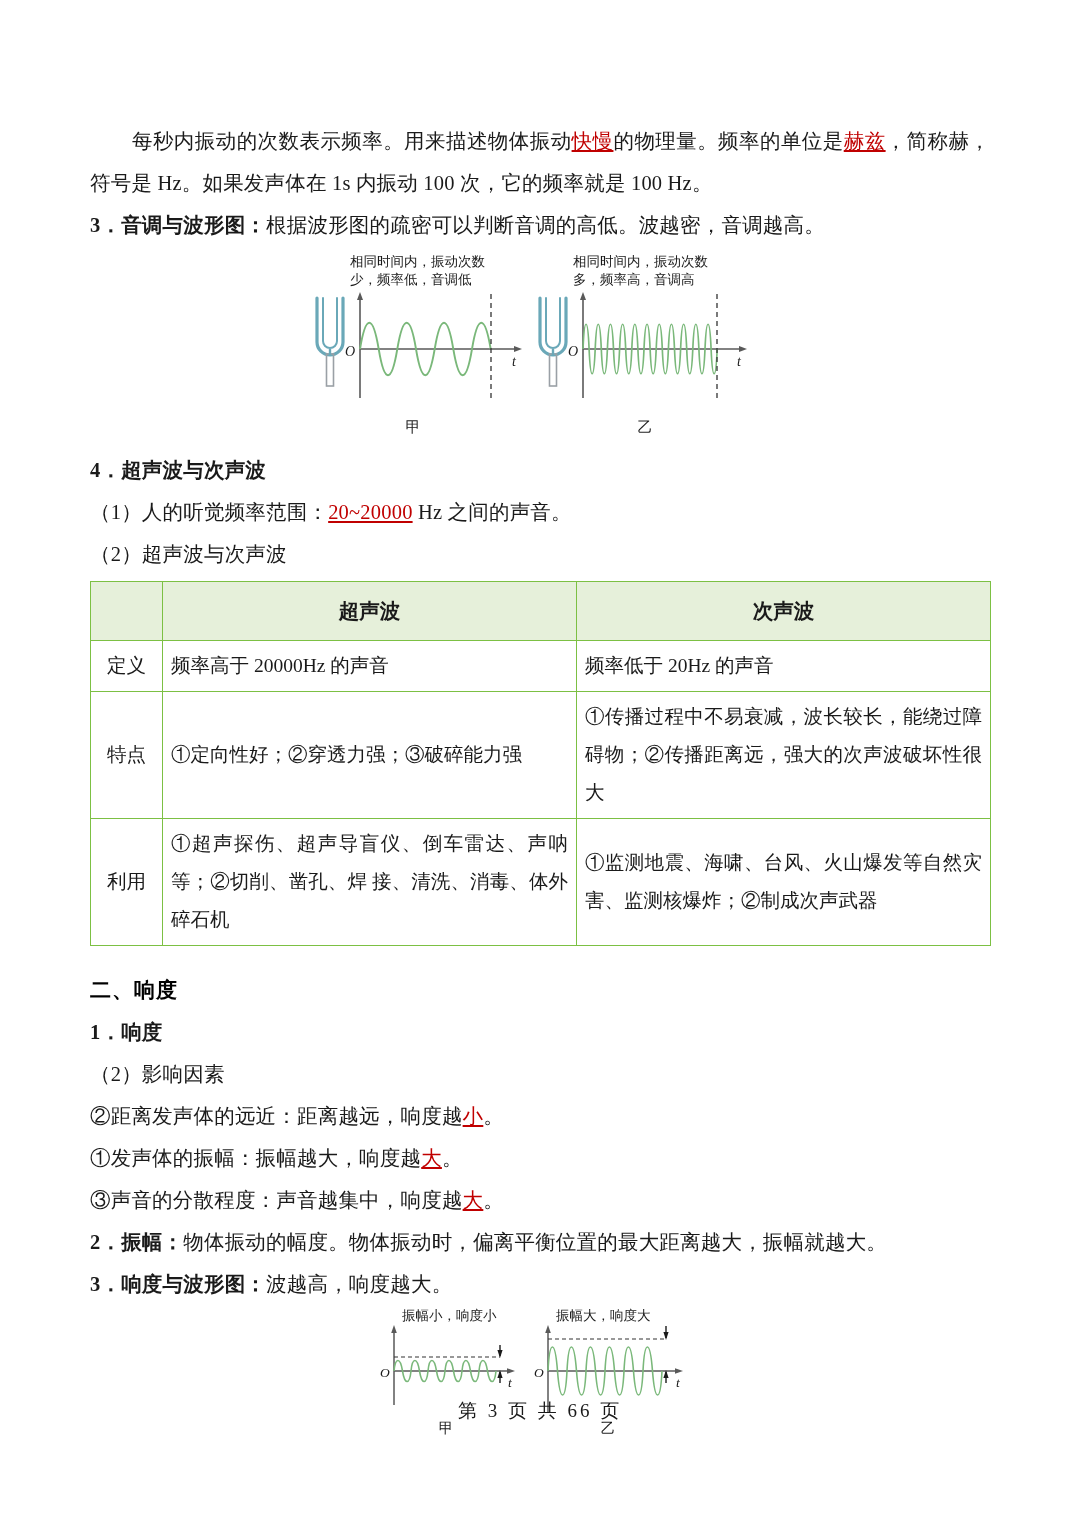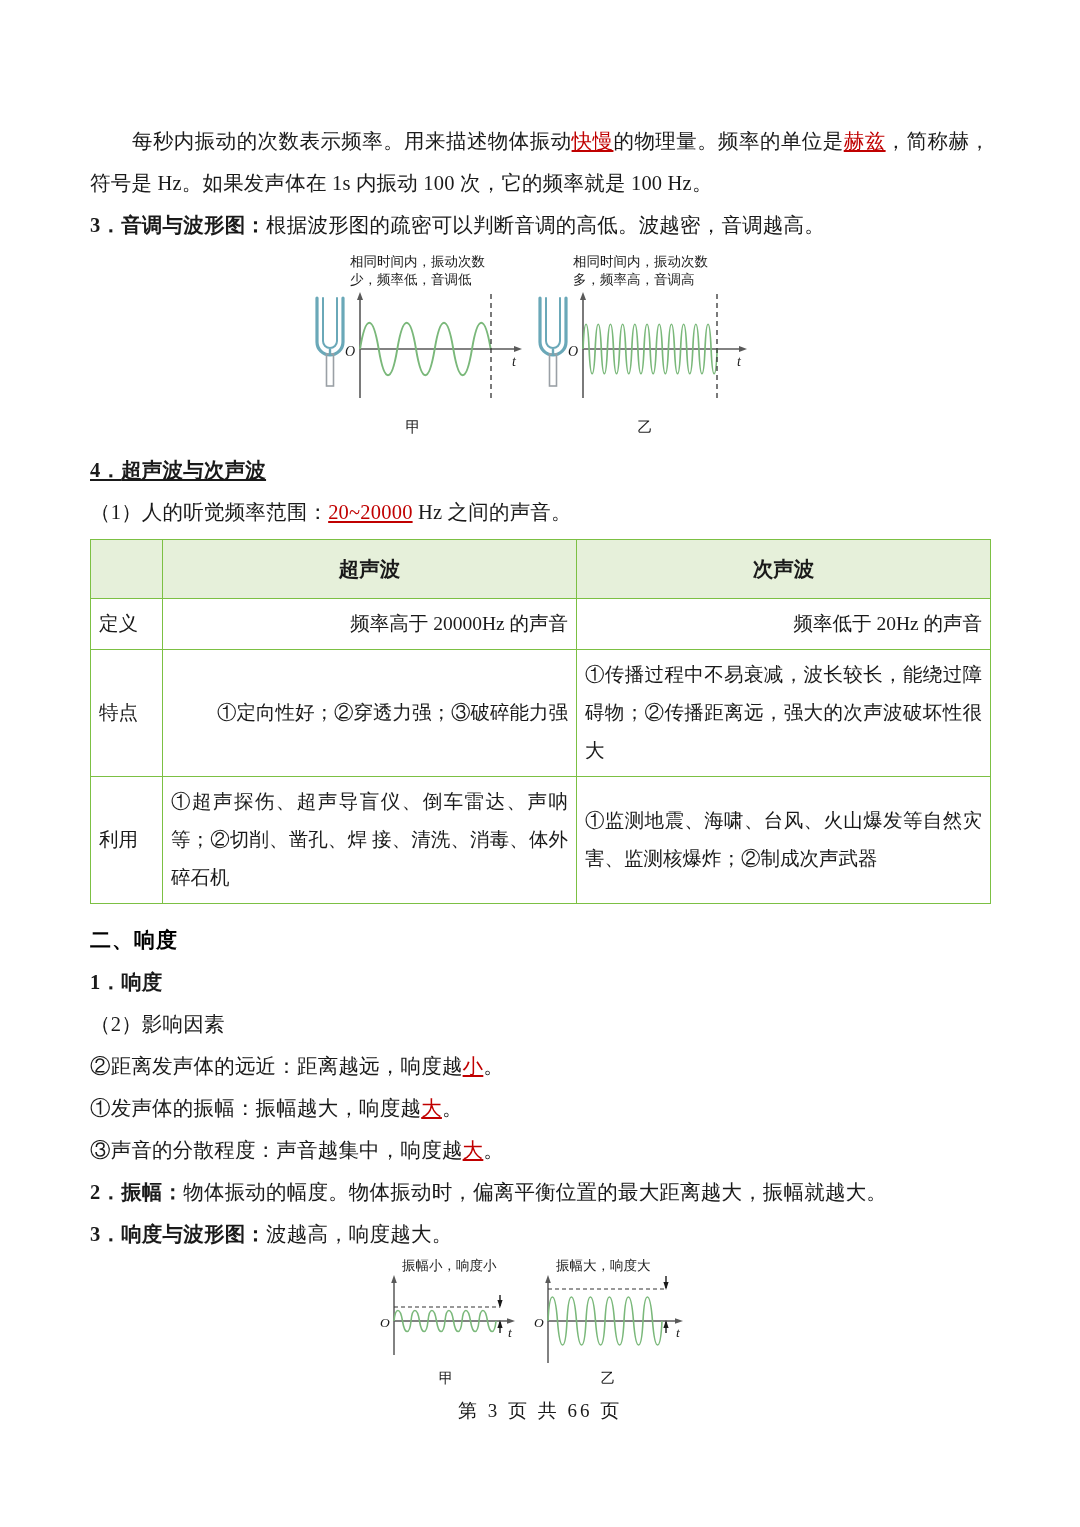--- a/index.html
+++ b/index.html
@@ -63,44 +63,44 @@
     line-height: 42px;
     letter-spacing: 1px;
   }
 
   .spacer-8  { height: 8px; }
 
   
   table.cmp {
     border-collapse: collapse;
     width: 900px;
-    margin: 6px 0 7px 0;
+    margin: 6px 0 15px 0;
     table-layout: fixed;
     font-size: 19.5px;
   }
   table.cmp td, table.cmp th {
     border: 1.5px solid #7cc043;
     padding: 6px 8px;
     vertical-align: middle;
     font-weight: normal;
     line-height: 38px;
   }
   table.cmp thead th {
     background: #e6f0da;
     text-align: center;
     font-weight: bold;
     height: 46px;
     font-size: 20.5px;
   }
   table.cmp td.rowlabel {
+    text-align: center;
+    width: 72px;
+  }
+  table.cmp td.center {
     text-align: left;
-    width: 72px;
-  }
-  table.cmp td.center {
-    text-align: right;
   }
   table.cmp td.left {
     text-align: left;
     text-align: justify;
     text-justify: inter-ideograph;
   }
   .col-label { width: 72px; }
   .col-a { width: 414px; }
   .col-b { width: 414px; }
 
@@ -193,24 +193,25 @@
                C377.0,70 380.3,70 381.7,103 C383.1,136 386.4,136 387.8,103
                C389.2,70 392.5,70 393.9,103 C395.3,136 398.6,136 400.0,103
                C401.4,70 404.7,70 406.1,103 C407.5,136 410.8,136 412.2,103" fill="none" stroke="#7ab87a" stroke-width="1.7"></path>
 
       <line x1="412" y1="48" x2="412" y2="155" stroke="#333" stroke-width="1.3" stroke-dasharray="5,4"></line>
 
       <text x="340" y="186" font-family="'Liberation Sans', sans-serif" font-size="15" fill="#1a1a1a" text-anchor="middle">乙</text>
     </svg>
   </div>
 
-  <p class="para" style="margin-top:8px;text-decoration:underline;"><span class="heading-num">4．</span><span class="bold">超声波与次声波</span></p>
+  <p class="para" style="margin-top:8px;"><span class="heading-num">4．</span><span class="bold">超声波与次声波</span></p>
 
   <p class="para"><span>（1）人的听觉频率范围：</span><span class="red-u">20~20000</span><span> Hz 之间的声音。</span></p>
 
+  <p class="para">（2）超声波与次声波</p>
 
   <table class="cmp">
     <colgroup>
       <col class="col-label">
           <col class="col-a">
           <col class="col-b">
     </colgroup>
     <thead>
       <tr>
         <th></th>

